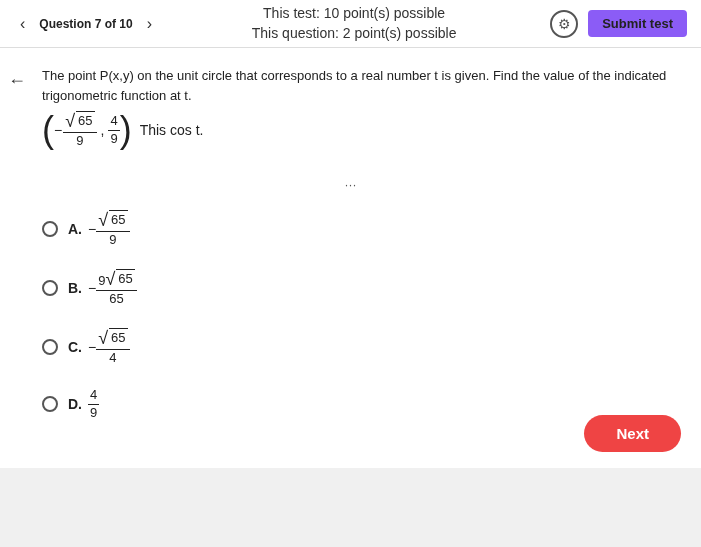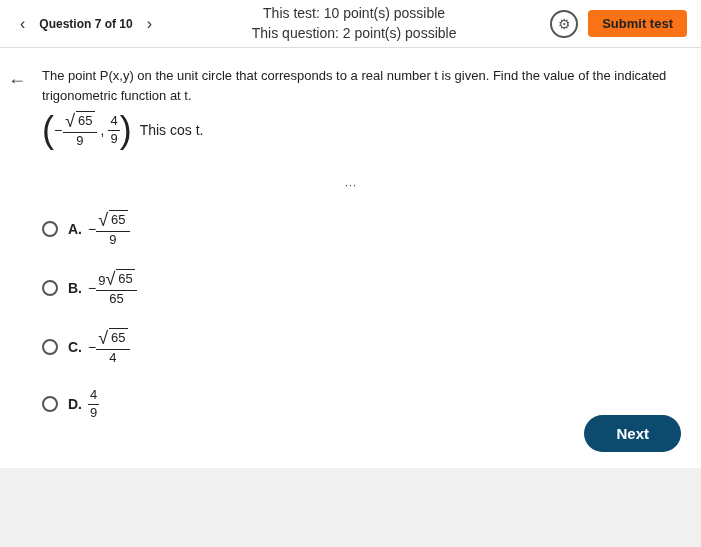--- a/index.html
+++ b/index.html
@@ -53,21 +53,21 @@
       width: 28px;
       height: 28px;
       border-radius: 50%;
       border: 2px solid #555;
       display: flex; align-items: center; justify-content: center;
       cursor: pointer;
       font-size: 14px;
       color: #555;
     }
     .submit-btn {
-      background: #f97316;
+      background: #8b5cf6;
       border: none;
       border-radius: 4px;
       padding: 6px 14px;
       font-size: 13px;
       font-weight: bold;
       cursor: pointer;
       color: #222;
     }
 
     
@@ -171,21 +171,21 @@
       display: inline-flex;
       align-items: center;
       font-size: 14px;
     }
 
     
     .next-btn {
       position: absolute;
       bottom: 16px;
       right: 20px;
-      background: #0c4a6e;
+      background: #ef4444;
       color: #fff;
       border: none;
       border-radius: 20px;
       padding: 10px 32px;
       font-size: 15px;
       font-weight: bold;
       cursor: pointer;
     }
 
     

